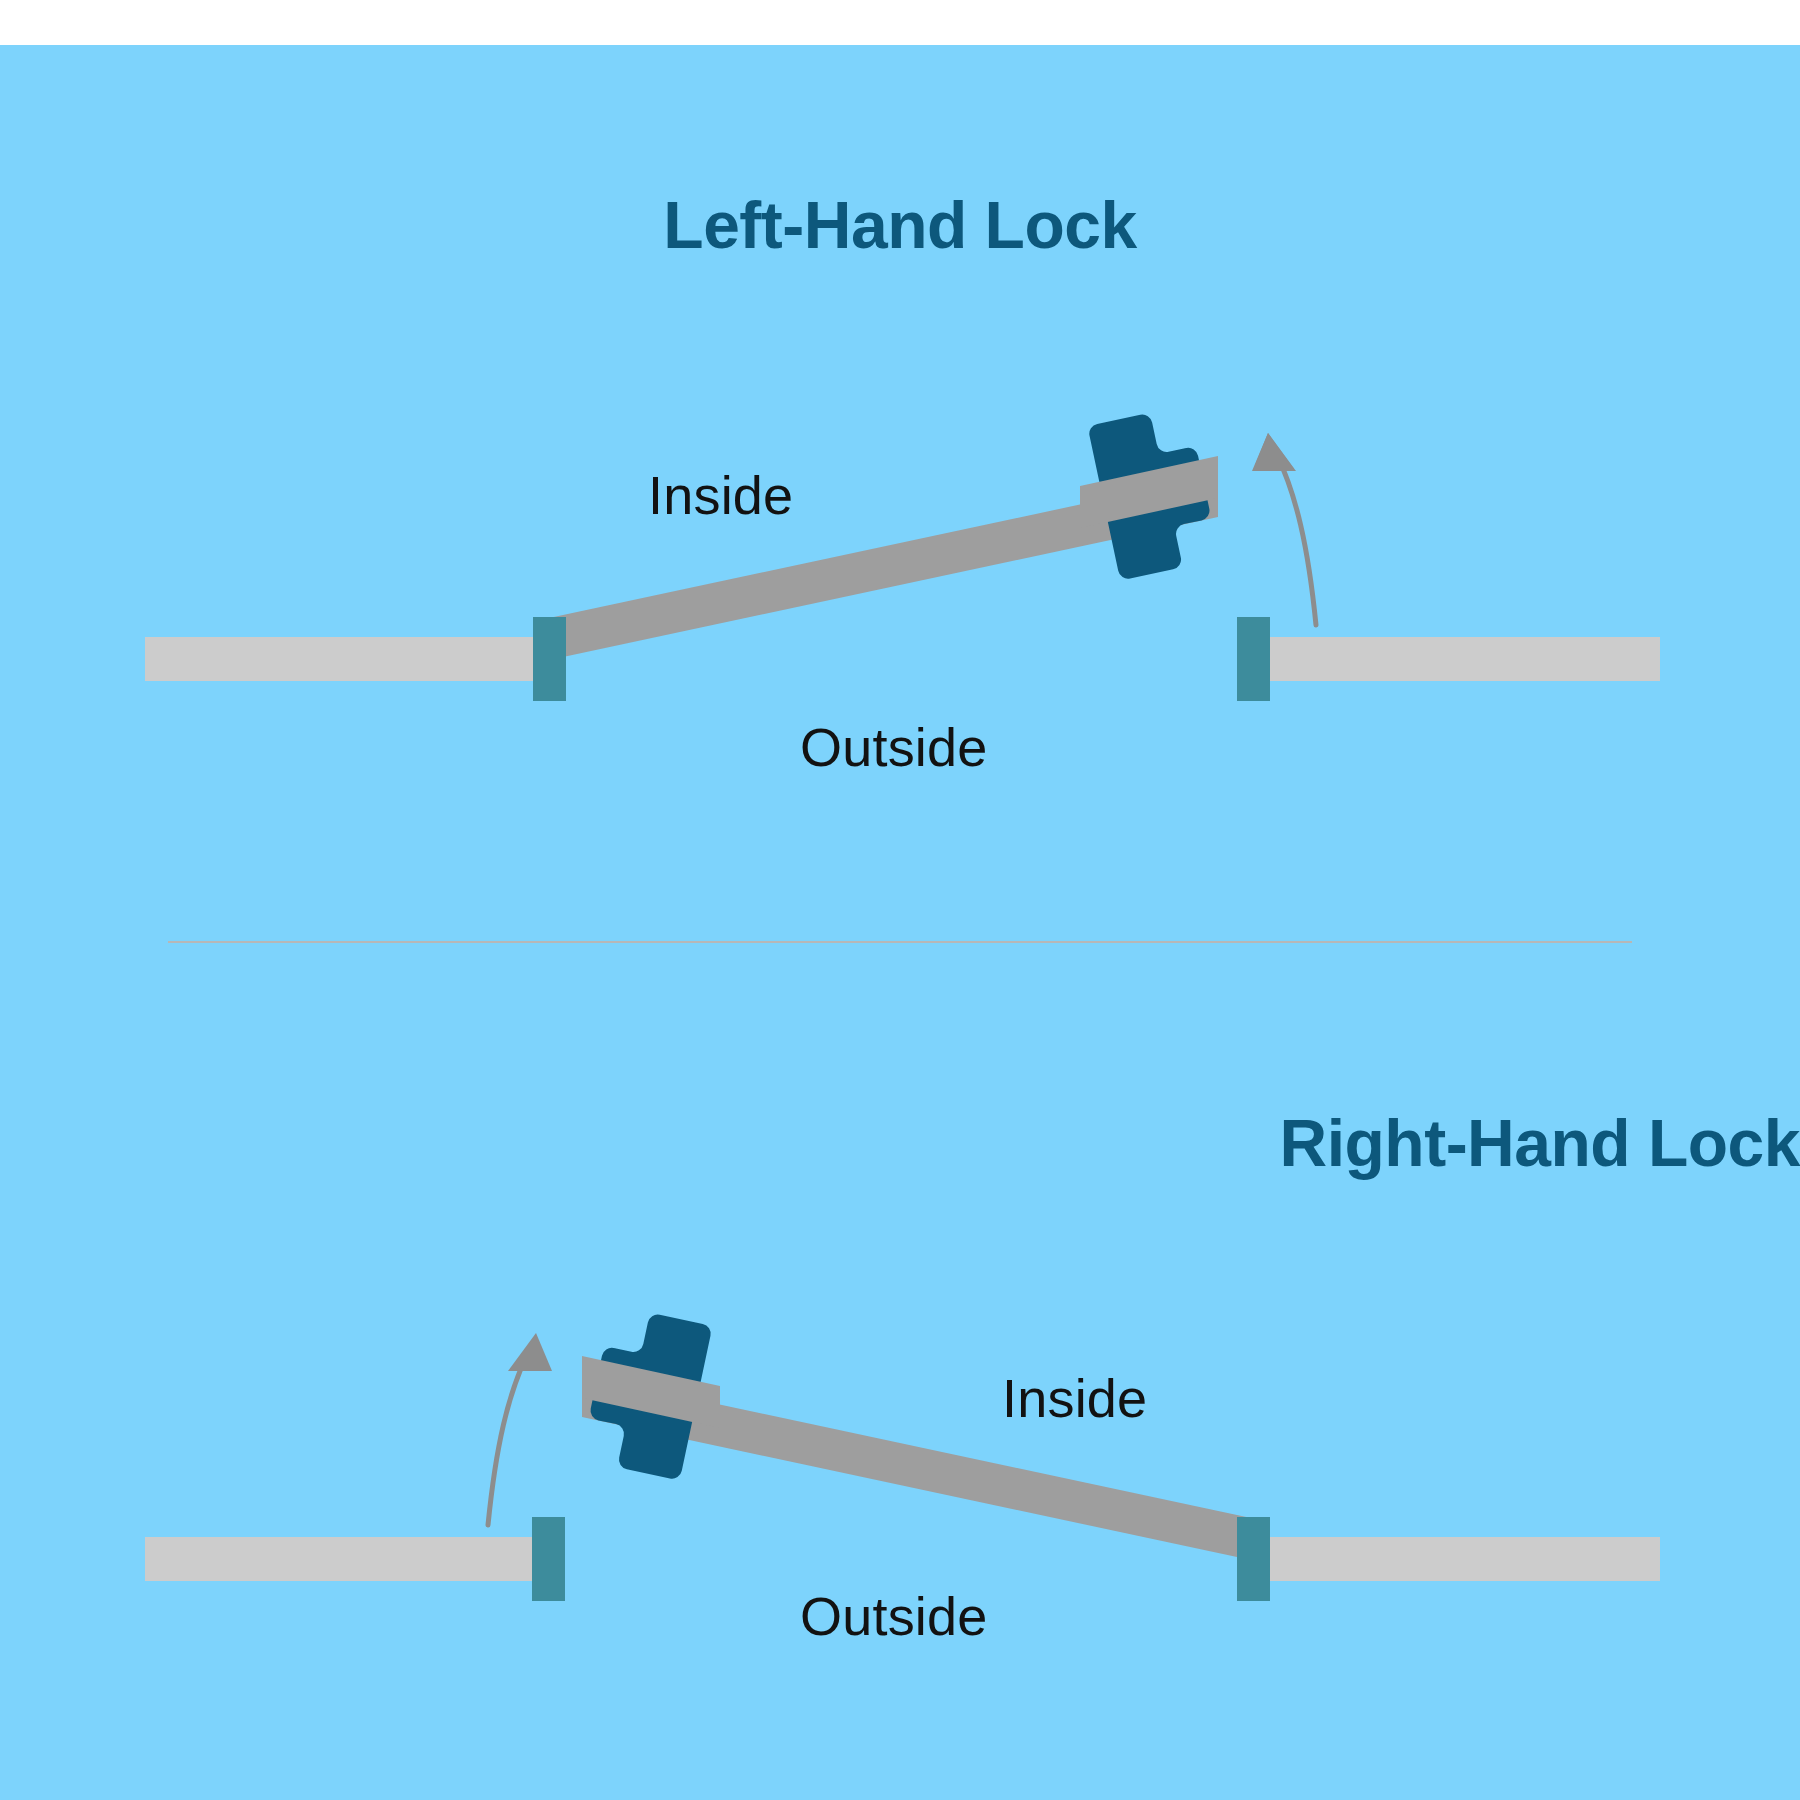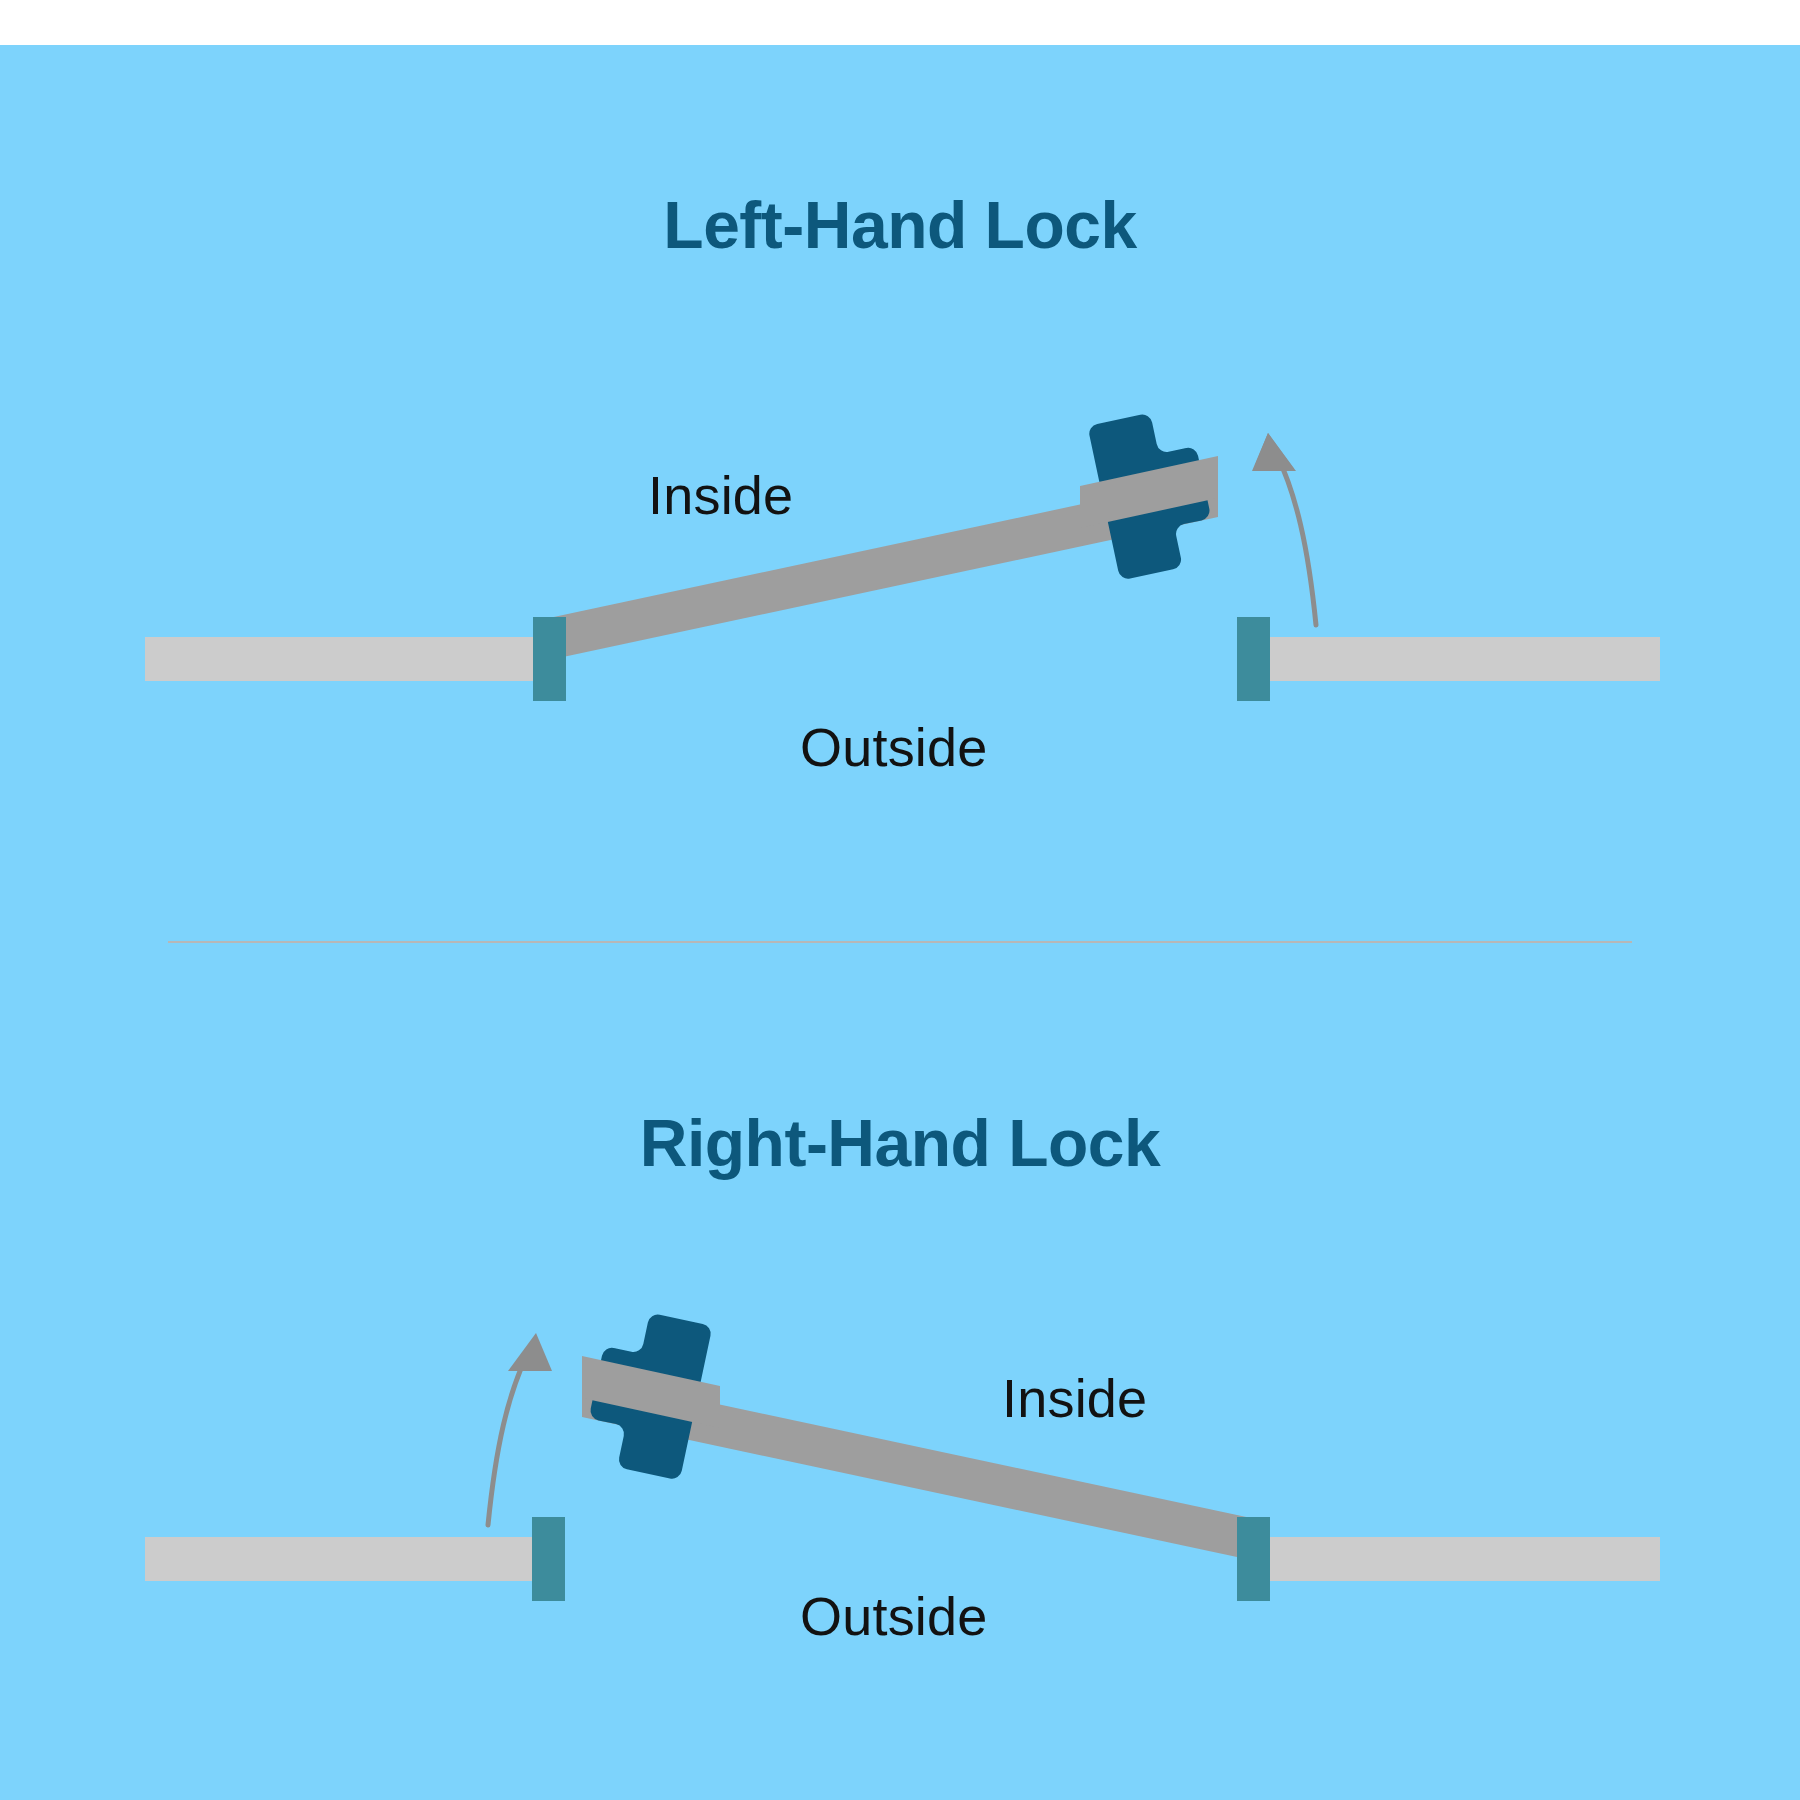--- a/index.html
+++ b/index.html
@@ -36,21 +36,21 @@
     width: 1800px;
     text-align: center;
     font-size: 66px;
     font-weight: 700;
     letter-spacing: -0.5px;
     color: #0d587c;
     white-space: nowrap;
     user-select: none;
   }
   #title-top    { top: 142px; }
-  #title-bottom { top: 1060px; }
+  #title-bottom { top: 1060px; text-align: right; }
 
   .diagram-svg {
     position: absolute;
     left: 0;
     top: 0;
     width: 1800px;
     height: 900px;
     display: block;
   }
 

